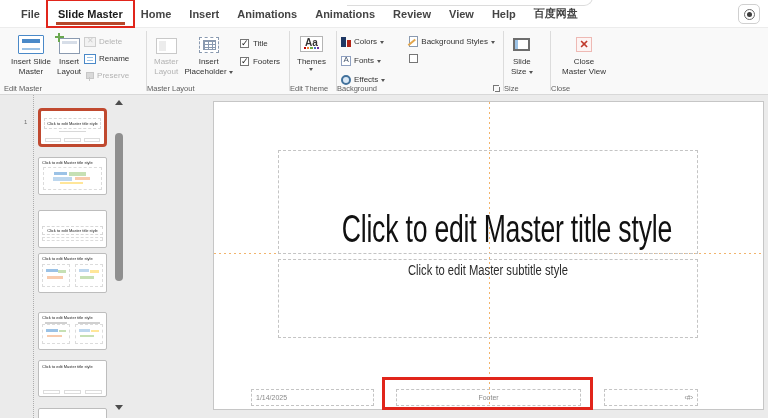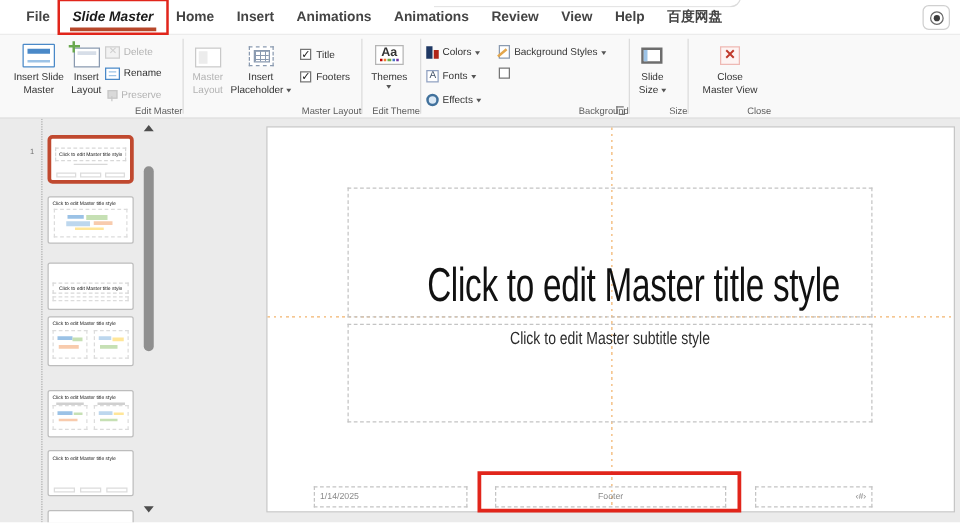--- a/index.html
+++ b/index.html
@@ -5,36 +5,36 @@
   * { margin:0; padding:0; box-sizing:border-box; }
   html,body { width:768px; height:418px; overflow:hidden; background:#fff;
     font-family:"Liberation Sans", sans-serif; -webkit-font-smoothing:antialiased; }
 
   
   .menubar { position:relative; height:28px; background:#fff; border-bottom:1px solid #ececec;
     display:flex; align-items:center; padding-left:12px; }
   .search-remnant { position:absolute; left:347px; top:-9px; width:246px; height:15px;
     border:1px solid #dcdcdc; border-top:none; border-left:none; border-bottom-right-radius:9px; }
   .tab { position:relative; font-size:11px; color:#444; padding:6px 9px; white-space:nowrap; cursor:default;font-weight:bold; }
-  .tab-sm-wrap { position:relative;font-style:italic; }
+  .tab-sm-wrap { position:relative; }
   .tab.active { color:#1a1a1a; font-weight:700; }
   .tab.active .underline { position:absolute; left:7px; right:7px; bottom:1px; height:3px; background:#b7472a; }
   .anno-tab { position:absolute; left:-3px; top:-3px; right:-3px; bottom:-2px;
     border:2px solid #e1251b; pointer-events:none; z-index:5; }
   .record-btn { position:absolute; right:8px; top:4px; width:22px; height:20px; border:1px solid #d0d0d0;
     border-radius:5px; background:#fff; display:flex; align-items:center; justify-content:center; }
   .rec-outer { width:11px; height:11px; border:1.5px solid #6a6a6a; border-radius:50%;
     display:flex; align-items:center; justify-content:center; }
   .rec-inner { width:5px; height:5px; background:#3c3c3c; border-radius:50%; }
 
   
   .ribbon { position:relative; height:67px; background:#f9f9f9; border-bottom:1px solid #d8d8d8;
     display:flex; align-items:stretch; padding-left:4px; }
   .rgroup { position:relative; display:flex; align-items:flex-start; padding:3px 4px 12px 4px; }
-  .rgroup-label { position:absolute; bottom:1px; left:0; right:0; text-align:right;
+  .rgroup-label { position:absolute; bottom:1px; left:0; right:0; text-align:left;
     font-size:7.5px; color:#5d5d5d; white-space:nowrap; }
   .rsep { width:1px; background:#dcdcdc; margin:3px 0 3px 0; }
 
   .bigbtn { display:flex; flex-direction:column; align-items:center; justify-content:flex-start;
     padding:2px 3px; border-radius:2px; }
   .bigbtn .blabel { font-size:8px; color:#333; line-height:9.5px; text-align:center; white-space:nowrap; }
   .bigbtn .icon-slot { height:22px; display:flex; align-items:center; justify-content:center; margin-bottom:2px; }
   .bigbtn.disabled .blabel { color:#b3b3b3; }
 
   .smallcol { display:flex; flex-direction:column; justify-content:flex-start; gap:4px; padding-top:4px; }
@@ -89,21 +89,21 @@
   .ico-slide-size { width:17px; height:13px; border:2px solid #6d6d6d; background:#fff; position:relative; }
   .ico-slide-size::before { content:""; position:absolute; left:0; top:0; bottom:0; width:3px; background:#9dc3e6; }
   .ico-close-x { width:16px; height:15px; border:1px solid #eeb9b4; background:#fdf4f3; color:#c0392b;
     font-size:11px; line-height:13px; text-align:center; font-weight:700; }
   .launcher { position:absolute; right:3px; bottom:2px; width:7px; height:7px; }
   .launcher::before { content:""; position:absolute; left:0; top:0; width:5px; height:5px;
     border-left:1px solid #777; border-top:1px solid #777; }
   .launcher::after { content:""; position:absolute; right:0; bottom:0; width:4px; height:4px;
     border-right:1px solid #777; border-bottom:1px solid #777; }
 
-  .bgcols { display:flex; gap:14px; padding-top:2px; }
+  .bgcols { display:flex; gap:24px; padding-top:2px; }
   .bgcol { display:flex; flex-direction:column; gap:6px; padding-top:2px; }
 
   
   .workspace { position:relative; height:323px; background:#ebebeb; overflow:hidden; }
 
   
   .connector { position:absolute; left:33px; top:0; bottom:0; width:0; border-left:1px dotted #aeaeae; }
   .thumb-number { position:absolute; left:24px; top:24px; font-size:6px; color:#6e6e6e; }
   .thumb { position:absolute; left:38px; width:69px; background:#fff; border:1px solid #bdbdbd;
     border-radius:2px; overflow:hidden; }

